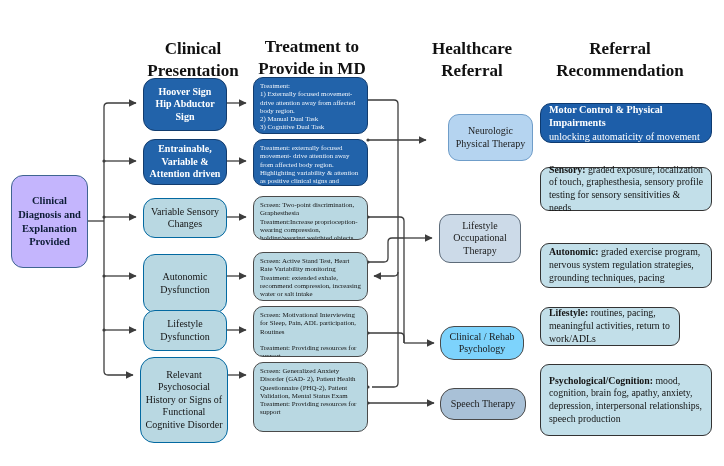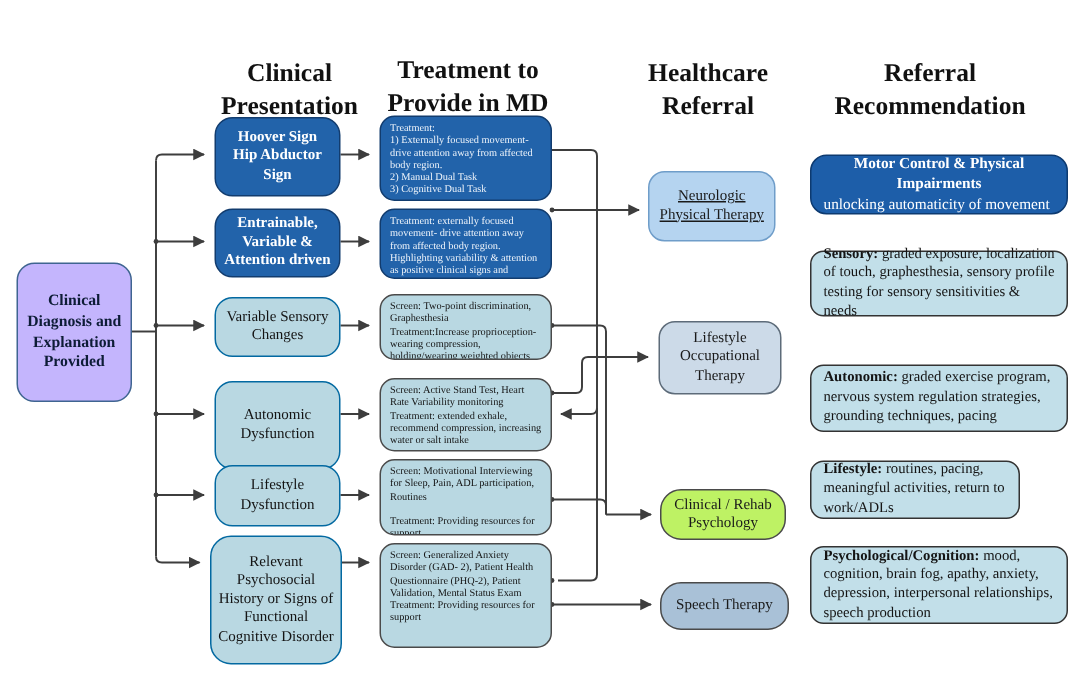--- a/index.html
+++ b/index.html
@@ -26,21 +26,21 @@
   .tnode.light{background:#b9d8e2;border:1px solid #4a4a4a;color:#141414;}
   .rnode{font-size:10px;line-height:1.25;}
   .rec{
     position:absolute;box-sizing:border-box;border-radius:9px;padding:4px 8px;
     font-size:9.8px;line-height:1.3;text-align:left;
     background:#c2dfe9;border:1.2px solid #333;color:#141414;
     display:flex;flex-direction:column;justify-content:center;
   }
   .rec .lead{font-weight:bold;}
   .rec.dark{background:#1d5ea9;border:1.6px solid #0d3a70;color:#ffffff;font-size:10.2px;}
-  .rec.dark .lead{display:block;text-align:center;}
+  .rec.dark .lead{display:block;}
   svg.wires{position:absolute;left:0;top:0;z-index:0;}
   .node,.tnode,.rec,.col-header{z-index:2;}
 </style>
 </head>
 <body>
 
 <div id="canvas">
 
   <svg class="wires" width="724" height="466" viewBox="0 0 724 466">
     <defs>
@@ -131,43 +131,43 @@
   <div class="tnode light" style="left:253px;top:196px;width:115px;height:44px;">Screen: Two-point discrimination, Graphesthesia
 Treatment:Increase proprioception- wearing compression, holding/wearing weighted objects</div>
   <div class="tnode light" style="left:253px;top:252px;width:115px;height:49px;">Screen: Active Stand Test, Heart Rate Variability monitoring
 Treatment: extended exhale, recommend compression, increasing water or salt intake</div>
   <div class="tnode light" style="left:253px;top:306px;width:115px;height:51px;">Screen: Motivational Interviewing for Sleep, Pain, ADL participation, Routines
 
 Treatment: Providing resources for support</div>
   <div class="tnode light" style="left:253px;top:362px;width:115px;height:70px;">Screen: Generalized Anxiety Disorder (GAD- 2), Patient Health Questionnaire (PHQ-2), Patient Validation, Mental Status Exam
 Treatment: Providing resources for support</div>
 
-  <div class="node rnode pre" style="left:432px;top:114px;width:85px;height:47px;background:#b5d4f0;border:1.5px solid #6f9dc9;border-radius:11px;text-decoration:underline;">Neurologic
+  <div class="node rnode pre" style="left:448px;top:114px;width:85px;height:47px;background:#b5d4f0;border:1.5px solid #6f9dc9;border-radius:11px;">Neurologic
 Physical Therapy</div>
   <div class="node rnode pre" style="left:439px;top:214px;width:82px;height:49px;background:#ccdae8;border:1px solid #5d6b79;border-radius:11px;">Lifestyle
 Occupational
 Therapy</div>
-  <div class="node rnode pre" style="left:440px;top:326px;width:84px;height:34px;background:#bef264;border:1px solid #4a4a4a;border-radius:14px;">Clinical / Rehab
+  <div class="node rnode pre" style="left:440px;top:326px;width:84px;height:34px;background:#7dd3fc;border:1px solid #4a4a4a;border-radius:14px;">Clinical / Rehab
 Psychology</div>
   <div class="node rnode pre" style="left:440px;top:388px;width:86px;height:32px;background:#a9c1d7;border:1px solid #4a4a4a;border-radius:14px;">Speech Therapy</div>
 
   <div class="rec dark" style="left:540px;top:103px;width:172px;height:40px;border-radius:11px;">
     <span class="lead">Motor Control &amp; Physical Impairments</span>
     <span>unlocking automaticity of movement</span>
   </div>
   <div class="rec" style="left:540px;top:167px;width:172px;height:44px;">
     <div><span class="lead">Sensory:</span>
     <span>graded exposure, localization of touch, graphesthesia, sensory profile testing for sensory sensitivities &amp; needs</span></div>
   </div>
   <div class="rec" style="left:540px;top:227px;width:172px;height:45px;margin-top:16px;">
     <div><span class="lead">Autonomic:</span>
     <span>graded exercise program, nervous system regulation strategies, grounding techniques, pacing</span></div>
   </div>
   <div class="rec" style="left:540px;top:307px;width:140px;height:39px;">
     <div><span class="lead">Lifestyle:</span>
     <span>routines, pacing, meaningful activities, return to work/ADLs</span></div>
   </div>
-  <div class="rec" style="left:540px;top:364px;width:172px;height:52px;">
+  <div class="rec" style="left:540px;top:364px;width:172px;height:72px;">
     <div><span class="lead">Psychological/Cognition:</span>
     <span>mood, cognition, brain fog, apathy, anxiety, depression, interpersonal relationships, speech production</span></div>
   </div>
 
 </div>
 
 </body></html>

